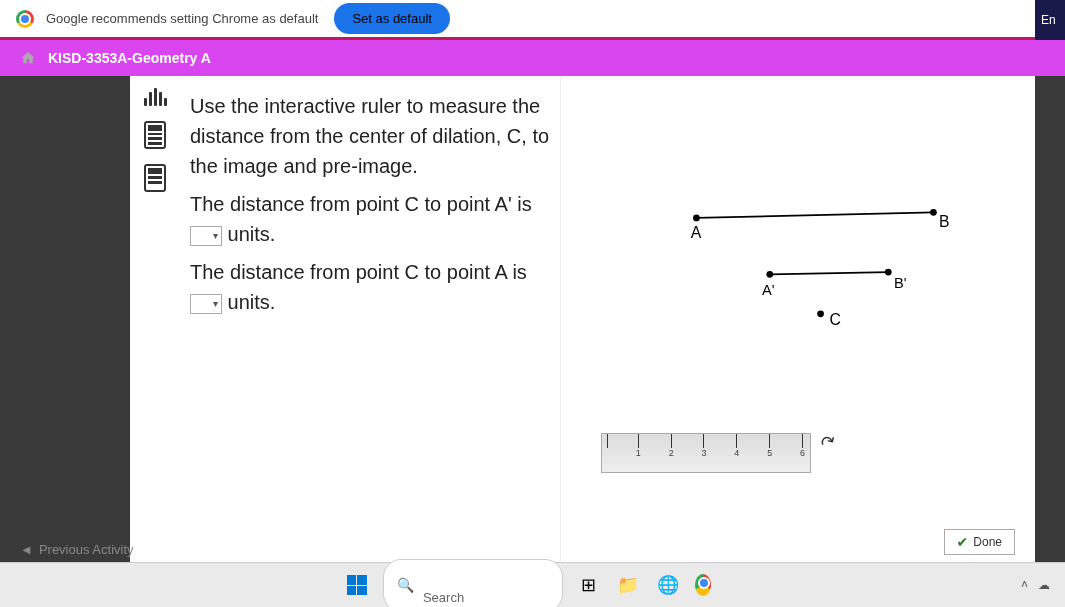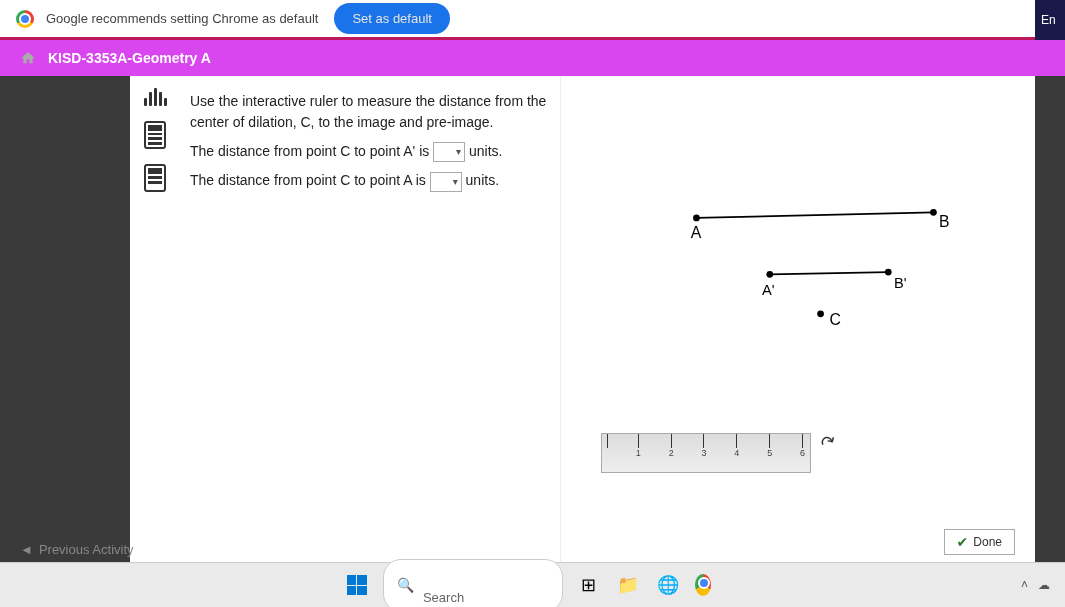--- a/index.html
+++ b/index.html
@@ -31,21 +31,21 @@
       position: absolute;
       width: 8px; height: 8px;
       background: #4285f4;
       border: 2px solid #fff;
       border-radius: 50%;
       top: 3px; left: 3px;
     }
     .banner-text { font-size: 13px; color: #444; }
     .set-default-btn {
       background: #1a73e8;
-      color: #e5e5e5;
+      color: #000000;
       border: none;
       padding: 8px 18px;
       border-radius: 18px;
       font-size: 13px;
       margin-left: 16px;
       cursor: pointer;
     }
     .right-edge {
       position: absolute;
       right: 0; top: 0;
@@ -115,21 +115,21 @@
       flex-direction: column;
       gap: 2px;
     }
     .calc-icon div { background: #333; }
     .calc-screen { height: 6px; }
     .calc-row { display: flex; gap: 2px; height: 3px; }
     .calc-row div { flex: 1; }
     .question-panel {
       flex: 0 0 380px;
       padding: 15px 10px;
-      font-size: 14px;
+      font-size: 20px;
       color: #222;
       line-height: 1.5;
     }
     .question-panel p { margin-bottom: 8px; }
     .inline-select {
       display: inline-block;
       border: 1px solid #aaa;
       background: #fff;
       font-size: 12px;
       padding: 1px 4px;

